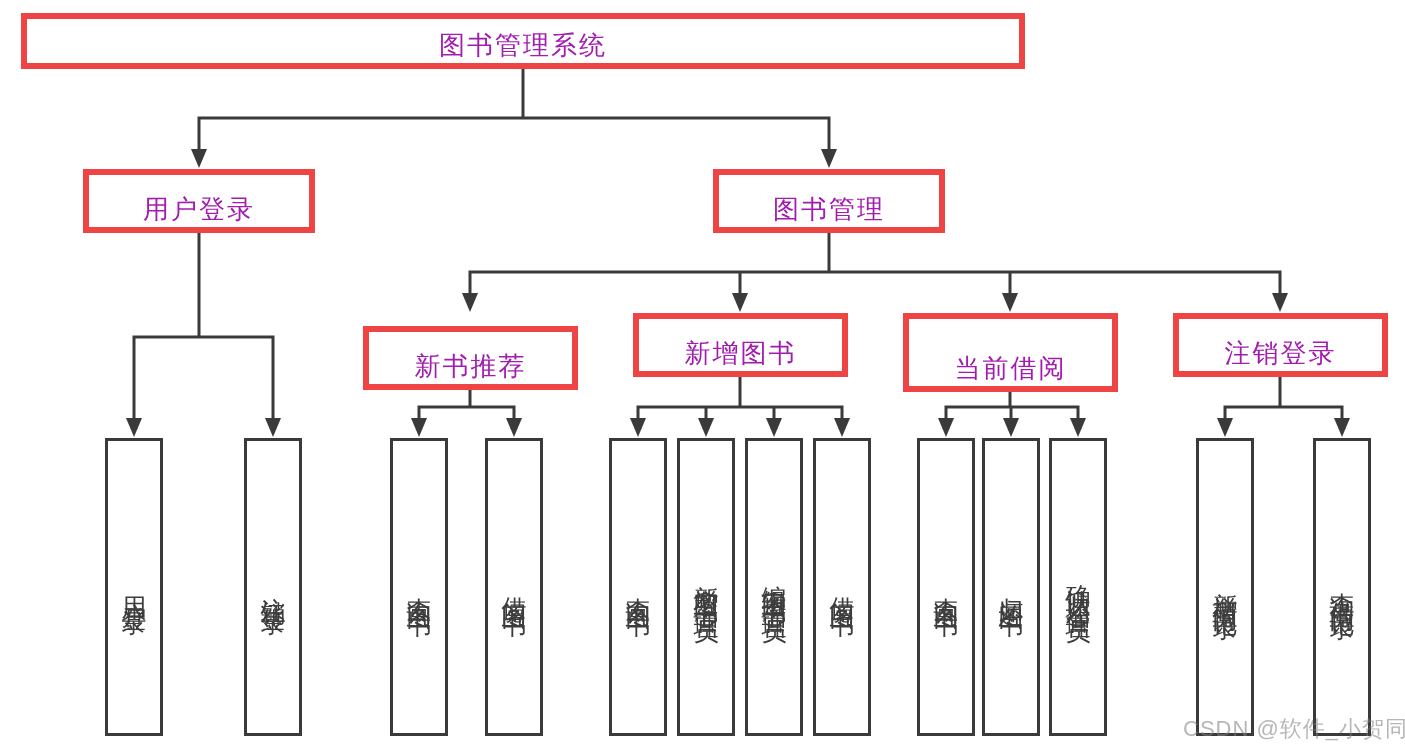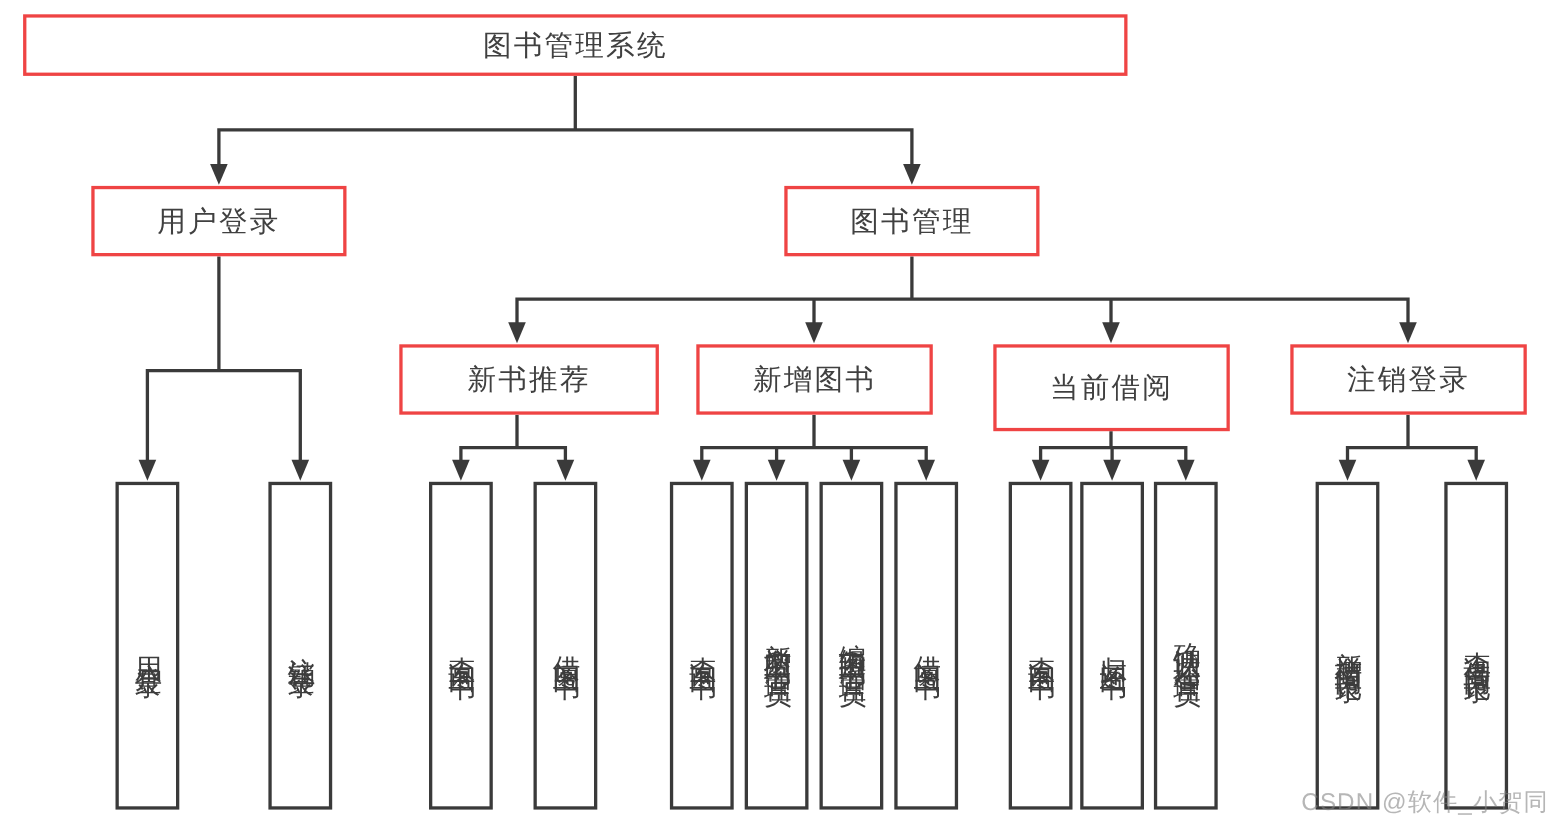--- a/index.html
+++ b/index.html
@@ -7,23 +7,23 @@
   .canvas{
     position:relative;
     width:1405px;height:747px;
     background:#ffffff;
     overflow:hidden;
     font-family:"Liberation Sans","DejaVu Sans",sans-serif;
   }
   .wires{position:absolute;left:0;top:0;width:1405px;height:747px;pointer-events:none;}
   .node{
     position:absolute;box-sizing:border-box;
-    border:3px solid #ef4444;background:#ffffff;
-    display:flex;align-items:center;justify-content:center;
-    font-size:26px;color:#404040;letter-spacing:2px;
+    border:6px solid #ef4444;background:#ffffff;
+    display:flex;align-items:flex-end;justify-content:center;
+    font-size:26px;color:#a21caf;letter-spacing:2px;
     z-index:2;
   }
   .leaf{
     position:absolute;box-sizing:border-box;
     border:3px solid #3a3a3a;background:#ffffff;
     top:438px;width:58px;height:298px;
     display:flex;align-items:center;justify-content:center;
     writing-mode:vertical-rl;text-orientation:mixed;
     font-size:25px;line-height:1;letter-spacing:5px;color:#3d3d3d;
     z-index:2;
@@ -87,21 +87,21 @@
     <span>图书管理系统</span>
   </div>
 
   <div class="node" style="left:83px;top:169px;width:232px;height:64px">
     <span>用户登录</span>
   </div>
   <div class="node" style="left:713px;top:169px;width:232px;height:64px">
     <span>图书管理</span>
   </div>
 
-  <div class="node" style="left:363px;top:313px;width:236px;height:64px">
+  <div class="node" style="left:363px;top:326px;width:215px;height:64px">
     <span>新书推荐</span>
   </div>
   <div class="node" style="left:633px;top:313px;width:215px;height:64px">
     <span>新增图书</span>
   </div>
   <div class="node" style="left:903px;top:313px;width:215px;height:79px">
     <span>当前借阅</span>
   </div>
   <div class="node" style="left:1173px;top:313px;width:215px;height:64px">
     <span>注销登录</span>

